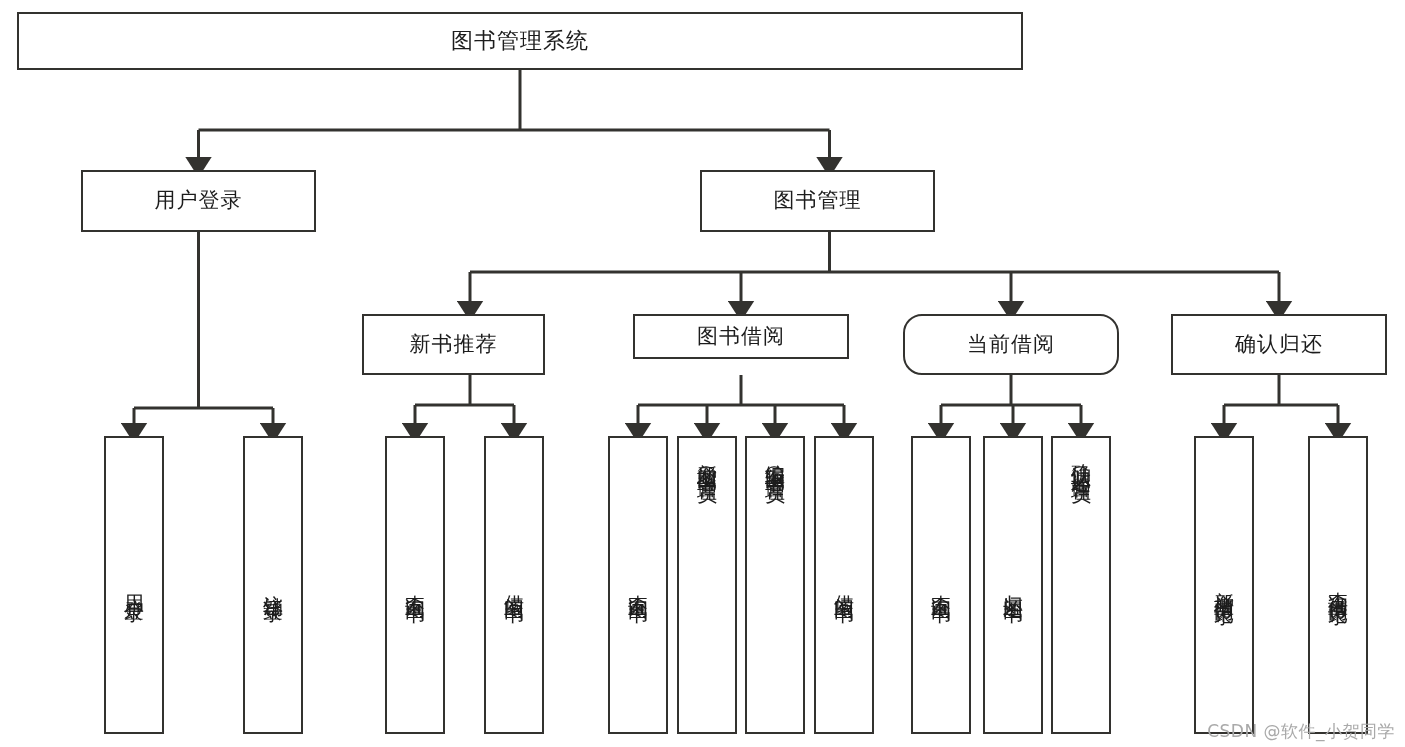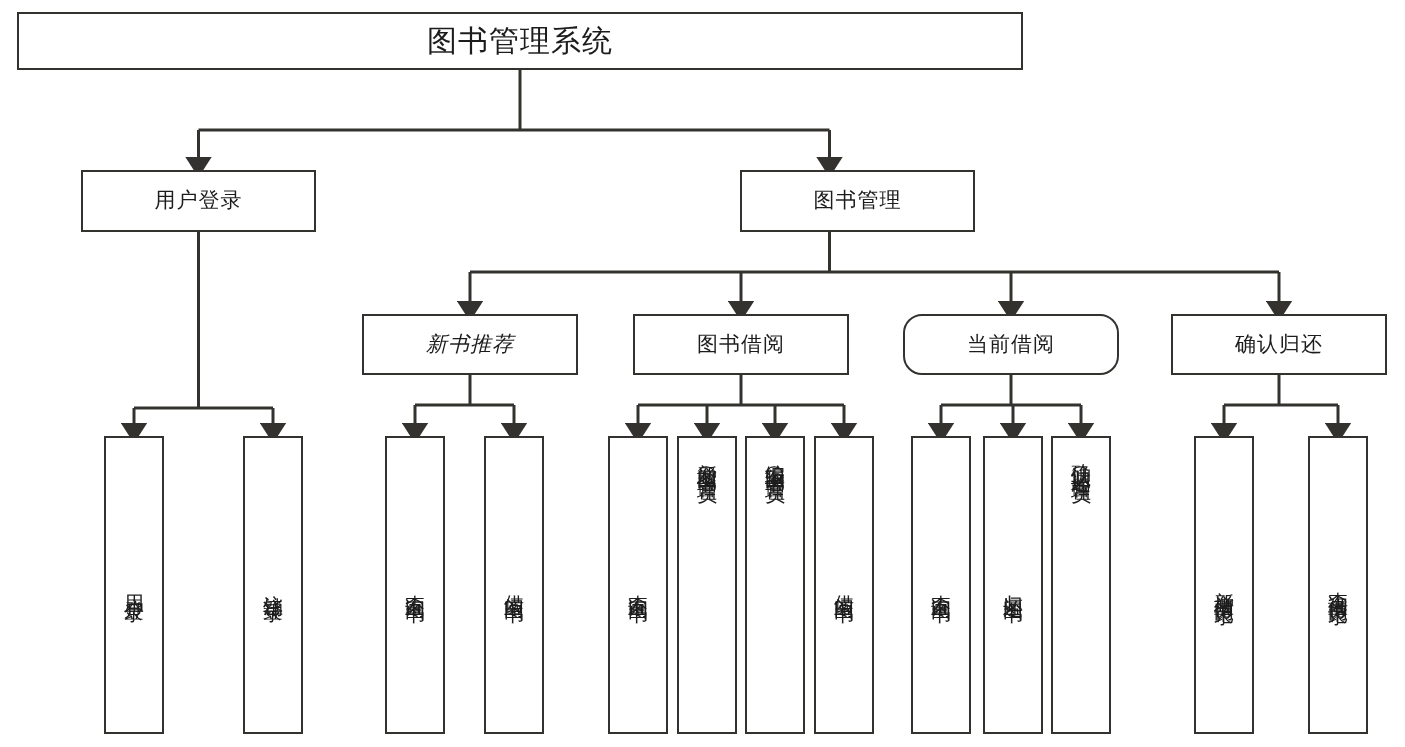--- a/index.html
+++ b/index.html
@@ -50,21 +50,21 @@
     font-size: 20px;
     line-height: 1.25;
     letter-spacing: 3px;
     white-space: nowrap;
     color: #1c1c1c;
   }
   .node-box.vert.center-text {
     align-items: center;
   }
   #title-box {
-    font-size: 30px;
+    font-size: 22px;
   }
   #watermark {
     position: absolute;
     right: 10px;
     bottom: 4px;
     font-size: 17px;
     color: #a9a9a9;
     letter-spacing: 0.5px;
     white-space: nowrap;
     pointer-events: none;
@@ -118,27 +118,27 @@
       </g>
   </svg>
 
   <div id="nodes-layer">
       <div class="node-box horiz" id="title-box" style="left: 17px; top: 12px; width: 1006px; height: 58px;">
         <span>图书管理系统</span>
       </div>
       <div class="node-box horiz" id="user-login" style="left: 81px; top: 170px; width: 235px; height: 62px;">
         <span>用户登录</span>
       </div>
-      <div class="node-box horiz" id="book-manage" style="left: 740px; top: 170px; width: 235px; height: 62px; justify-content: center;">
+      <div class="node-box horiz" id="book-manage" style="left: 700px; top: 170px; width: 235px; height: 62px; justify-content: center;">
         <span>图书管理</span>
       </div>
-      <div class="node-box horiz" id="new-book-recommend" style="left: 362px; top: 314px; width: 216px; height: 61px; font-style: italic;">
+      <div class="node-box horiz" id="new-book-recommend" style="left: 362px; top: 314px; width: 183px; height: 61px;">
         <span>新书推荐</span>
       </div>
-      <div class="node-box horiz" id="book-borrow" style="left: 633px; top: 314px; width: 216px; height: 61px;">
+      <div class="node-box horiz" id="book-borrow" style="left: 633px; top: 314px; width: 216px; height: 45px;">
         <span>图书借阅</span>
       </div>
       <div class="node-box horiz" id="current-borrow" style="left: 903px; top: 314px; width: 216px; height: 61px; border-radius: 19px;">
         <span>当前借阅</span>
       </div>
       <div class="node-box horiz" id="borrow-record" style="left: 1171px; top: 314px; width: 216px; height: 61px;">
         <span>确认归还</span>
       </div>
       <div class="node-box vert center-text" id="leaf-user-login" style="left: 104px; top: 436px; width: 60px; height: 298px;">
         <span class="node-label-vert">用户登录</span>
@@ -174,13 +174,14 @@
         <span class="node-label-vert">确认归还（管理员）</span>
       </div>
       <div class="node-box vert center-text" id="leaf-add-record" style="left: 1194px; top: 436px; width: 60px; height: 298px;">
         <span class="node-label-vert">新增借阅记录</span>
       </div>
       <div class="node-box vert center-text" id="leaf-query-record" style="left: 1308px; top: 436px; width: 60px; height: 298px;">
         <span class="node-label-vert">查询借阅记录</span>
       </div>
     </div>
 
+  <div id="watermark">CSDN @软件_小贺同学</div>
 </div>
 
 </body></html>

